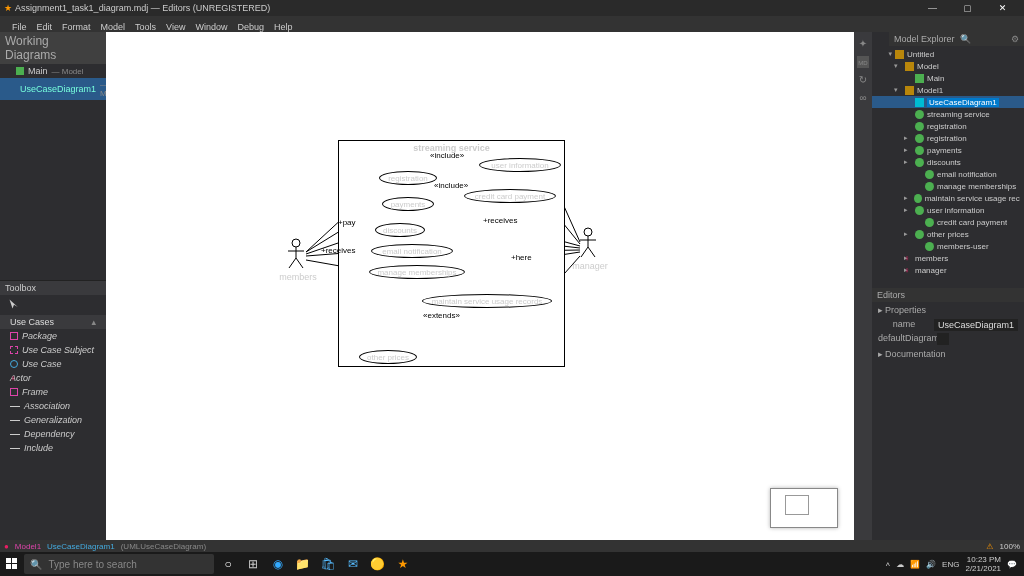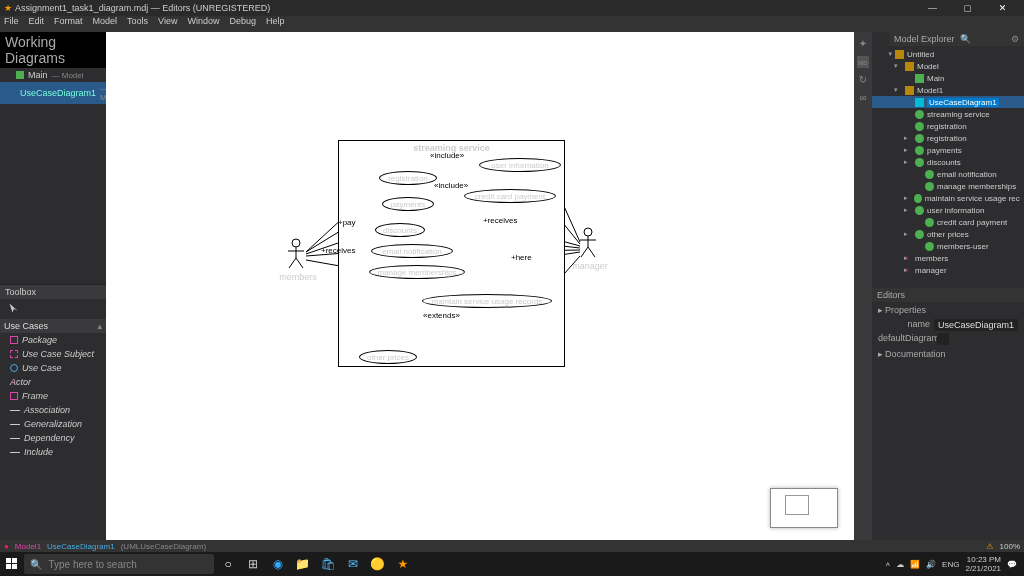--- a/index.html
+++ b/index.html
@@ -6,40 +6,40 @@
 body { width:1024px; height:576px; background:#2a2a2a; color:#ccc; overflow:hidden; font-size:10px; position:relative; }
 
 
 .titlebar { height:16px; background:#2a2a2a; display:flex; align-items:center; padding:0 4px; }
 .titlebar .star { color:#ff9800; font-size:9px; margin-right:3px; }
 .titlebar .title { font-size:9px; color:#ccc; flex:1; }
 .titlebar .winbtn { width:35px; text-align:center; font-size:9px; color:#ccc; cursor:pointer; }
 .titlebar .winbtn.close { color:#fff; }
 
 
-.menubar { height:16px; background:#333; display:flex; align-items:flex-start; padding:0 4px; gap:10px; }
+.menubar { height:16px; background:#333; display:flex; align-items:flex-end; padding:0 12px; gap:10px; }
 .menubar span { font-size:9px; color:#ccc; cursor:pointer; }
 
 
 .main { display:flex; height:calc(100% - 16px - 16px - 12px - 24px); }
 
 
 .leftpanel { width:106px; background:#2d2d30; display:flex; flex-direction:column; }
-.panel-header { background:#000000; padding:2px 5px; font-size:14px; color:#aaa; }
+.panel-header { background:#404040; padding:2px 5px; font-size:12px; color:#aaa; }
 .wd-item { padding:2px 5px 2px 16px; font-size:9px; display:flex; align-items:center; gap:4px; }
 .wd-item .icon-sq { width:8px; height:8px; background:#4caf50; display:inline-block; }
 .wd-item.sel { background:#2a5a8a; }
 .wd-item.sel .icon-sq { background:#00bcd4; }
 .wd-item .suffix { color:#888; font-size:8px; }
 
 .toolbox-items { flex:1; overflow:hidden;font-style:italic; }
 .tb-header { background:#3a3a3d; padding:2px 5px; font-size:9px; color:#ccc; border-top:1px solid #222; margin-top:180px;}
 .tb-arrow { padding:3px 8px; }
 .tb-arrow svg { width:12px; height:12px; fill:#ccc; }
-.tb-cat { background:#3a3a3d; padding:2px 4px; font-size:9px; color:#ddd; display:flex; justify-content:space-between; }
+.tb-cat { background:#3a3a3d; padding:2px 10px; font-size:9px; color:#ddd; display:flex; justify-content:space-between; }
 .tb-item { padding:2px 6px 2px 10px; font-size:9px; color:#ccc; display:flex; align-items:center; gap:4px; }
 .tb-item .ico { width:8px; height:8px; display:inline-block; }
 .tb-item .ico.pkg { border:1px solid #d4a; }
 .tb-item .ico.subj { border:1px solid #d4a; border-style:dashed; }
 .tb-item .ico.uc { border:1px solid #4ad; border-radius:50%; }
 .tb-item .ico.actor { color:#e91e63; font-size:8px; }
 .tb-item .ico.line { border-top:1px solid #ccc; width:10px; height:1px; }
 
 
 .canvas-wrap { flex:1; background:#fff; position:relative; overflow:hidden; }
@@ -76,21 +76,21 @@
 .tree-row .ticon.uc { background:#4caf50; border-radius:50%; }
 .tree-row .ticon.actor { color:#e91e63; font-size:8px; }
 .tree-row.sel { background:#2a5a8a; }
 .tree-row .label { color:#ccc; white-space:nowrap; overflow:hidden; font-size:8px;}
 .tree-row .label.hl { background:#007acc; color:#fff; padding:0 2px; }
 .ind1{padding-left:12px;text-align:right;} .ind2{padding-left:22px;} .ind3{padding-left:32px;} .ind4{padding-left:42px;}
 
 .editors-header { background:#333; padding:2px 5px; font-size:9px; color:#aaa; margin-top:auto; }
 .prop-section { font-size:9px; padding:3px 6px; color:#aaa; }
 .prop-row { display:flex; padding:1px 6px; font-size:9px; gap:4px; }
-.prop-row .plabel { width:55px; text-align:right; color:#aaa; }
+.prop-row .plabel { width:55px; text-align:center; color:#aaa; }
 .prop-row .pval { background:#222; padding:1px 4px; flex:1; color:#ddd; }
 .prop-row .pchk { width:12px; height:12px; background:#222; }
 
 
 .statusbar { height:12px; background:#333; display:flex; align-items:center; font-size:8px; padding:0 4px; gap:6px; }
 .statusbar .sbico { color:#e91e63; }
 .statusbar .sbtxt { color:#888; }
 .statusbar .right { margin-left:auto; display:flex; gap:6px; align-items:center;}
 .statusbar .warn { color:#ff9800; }
 

